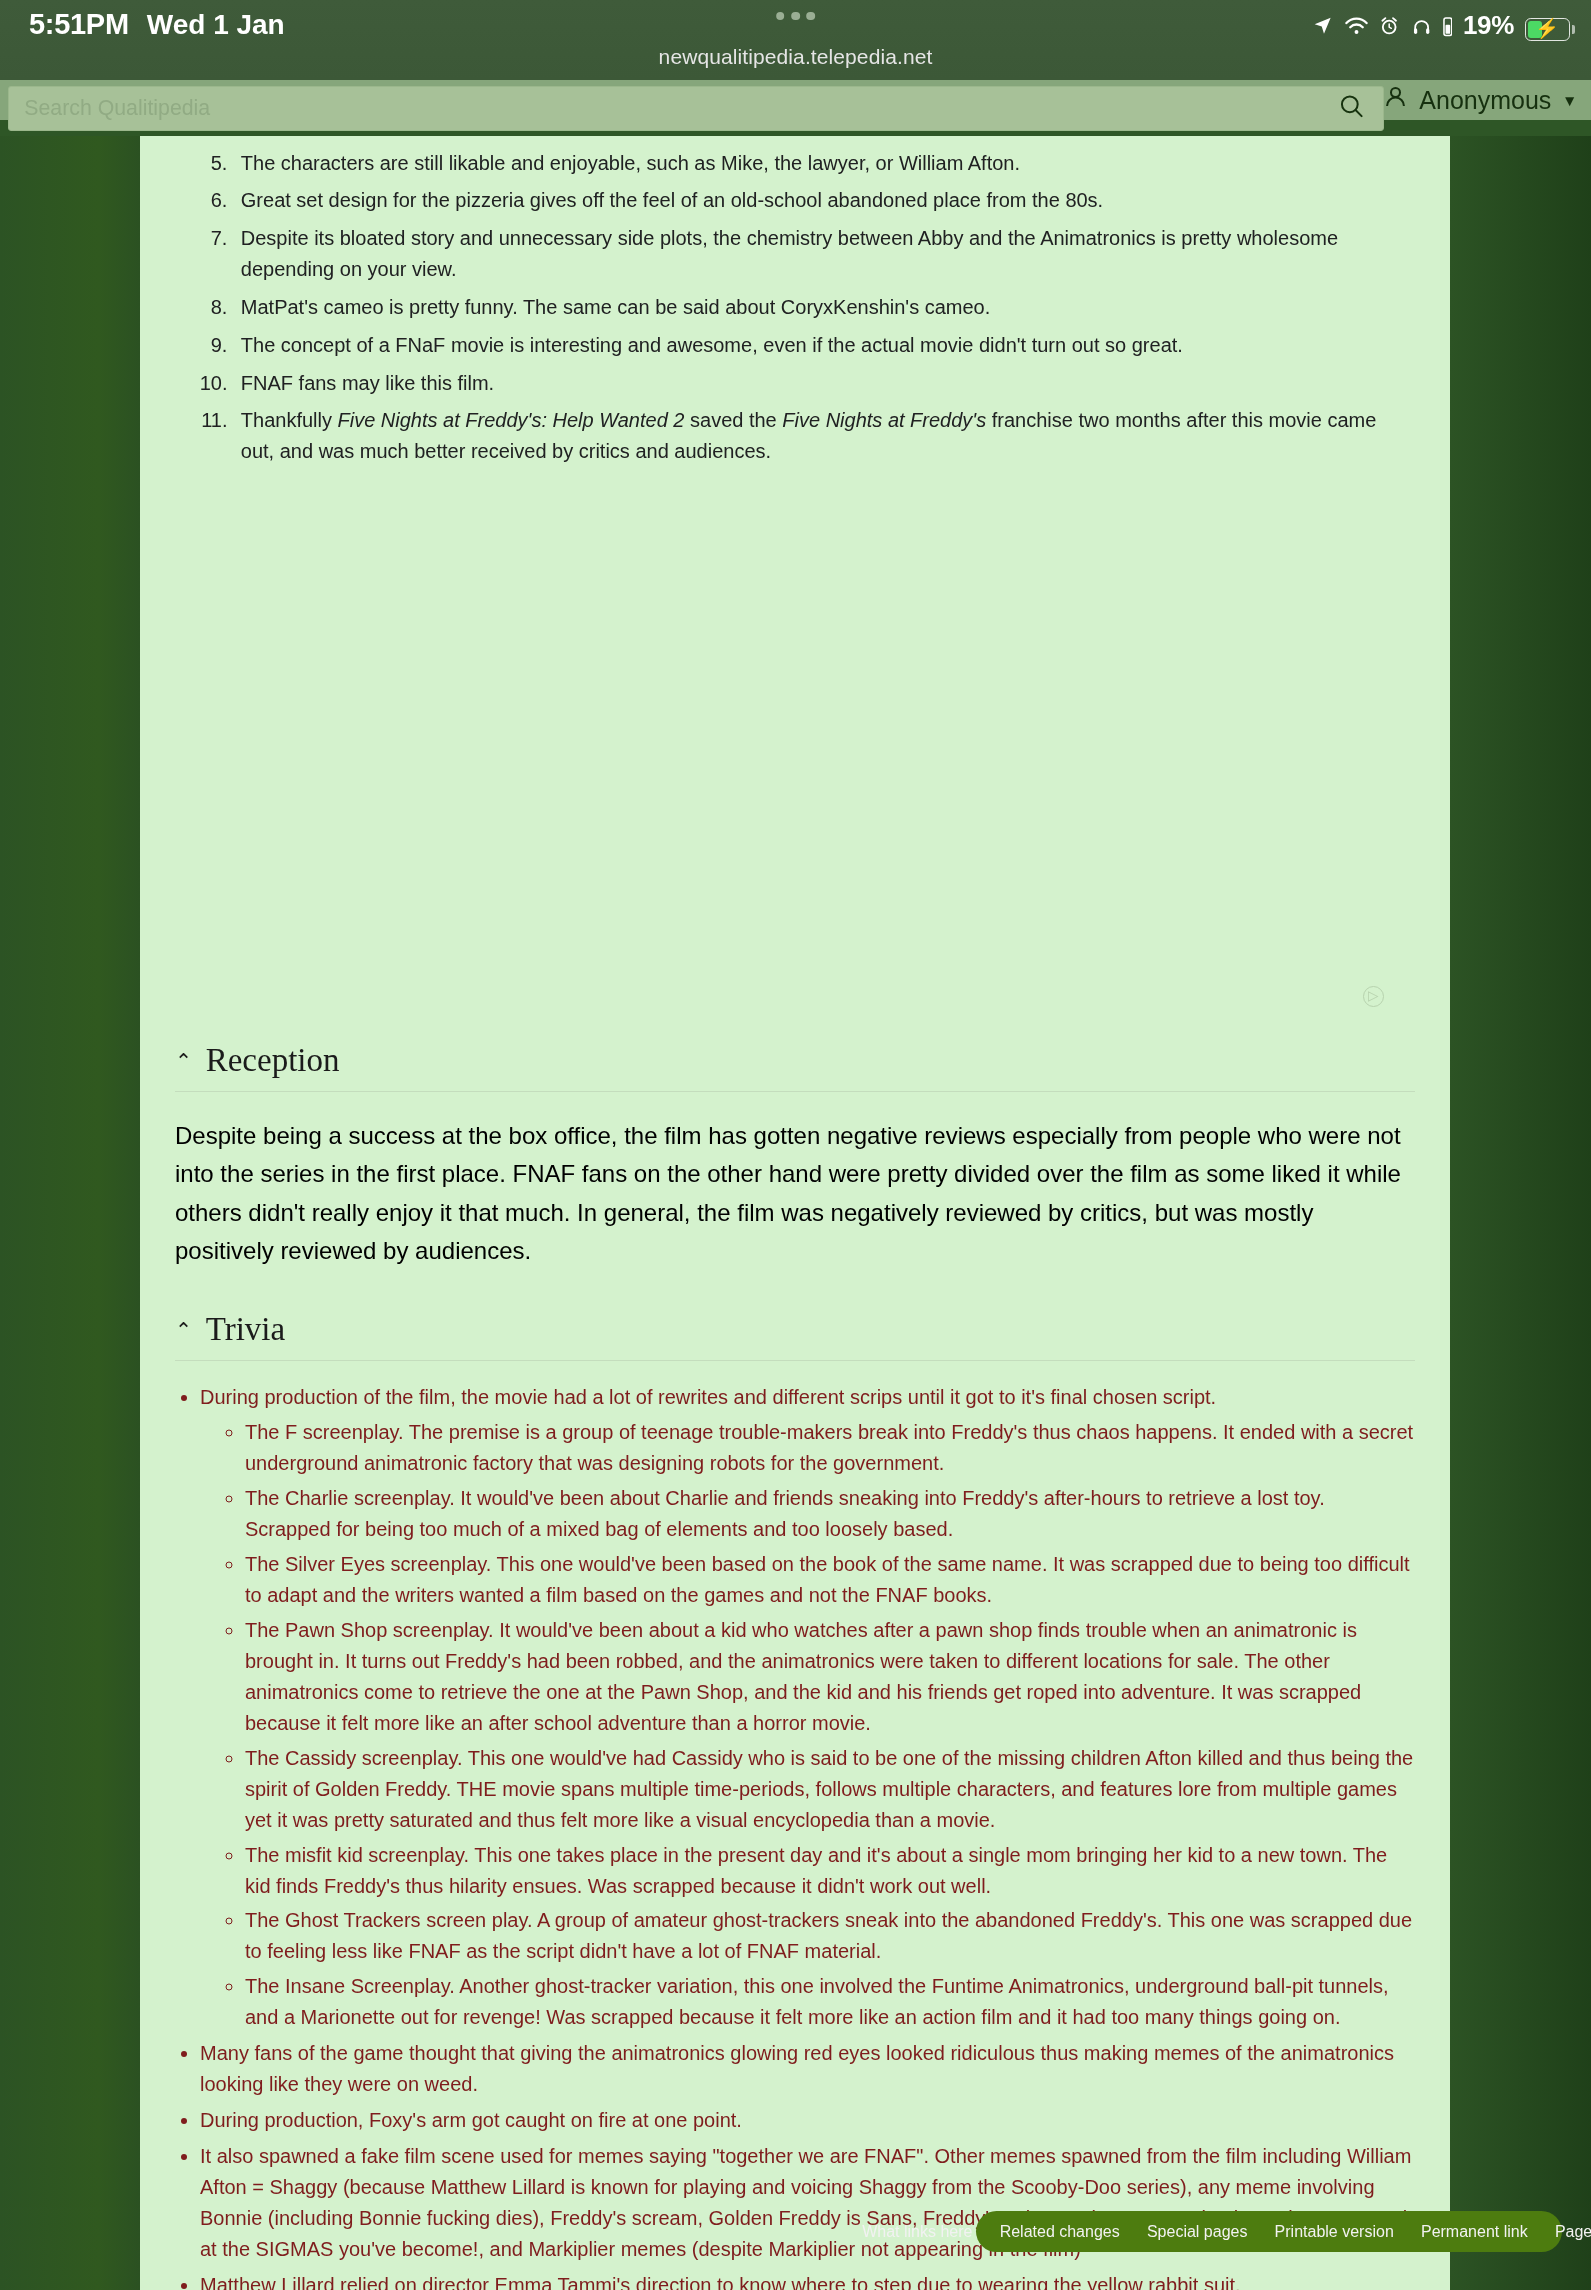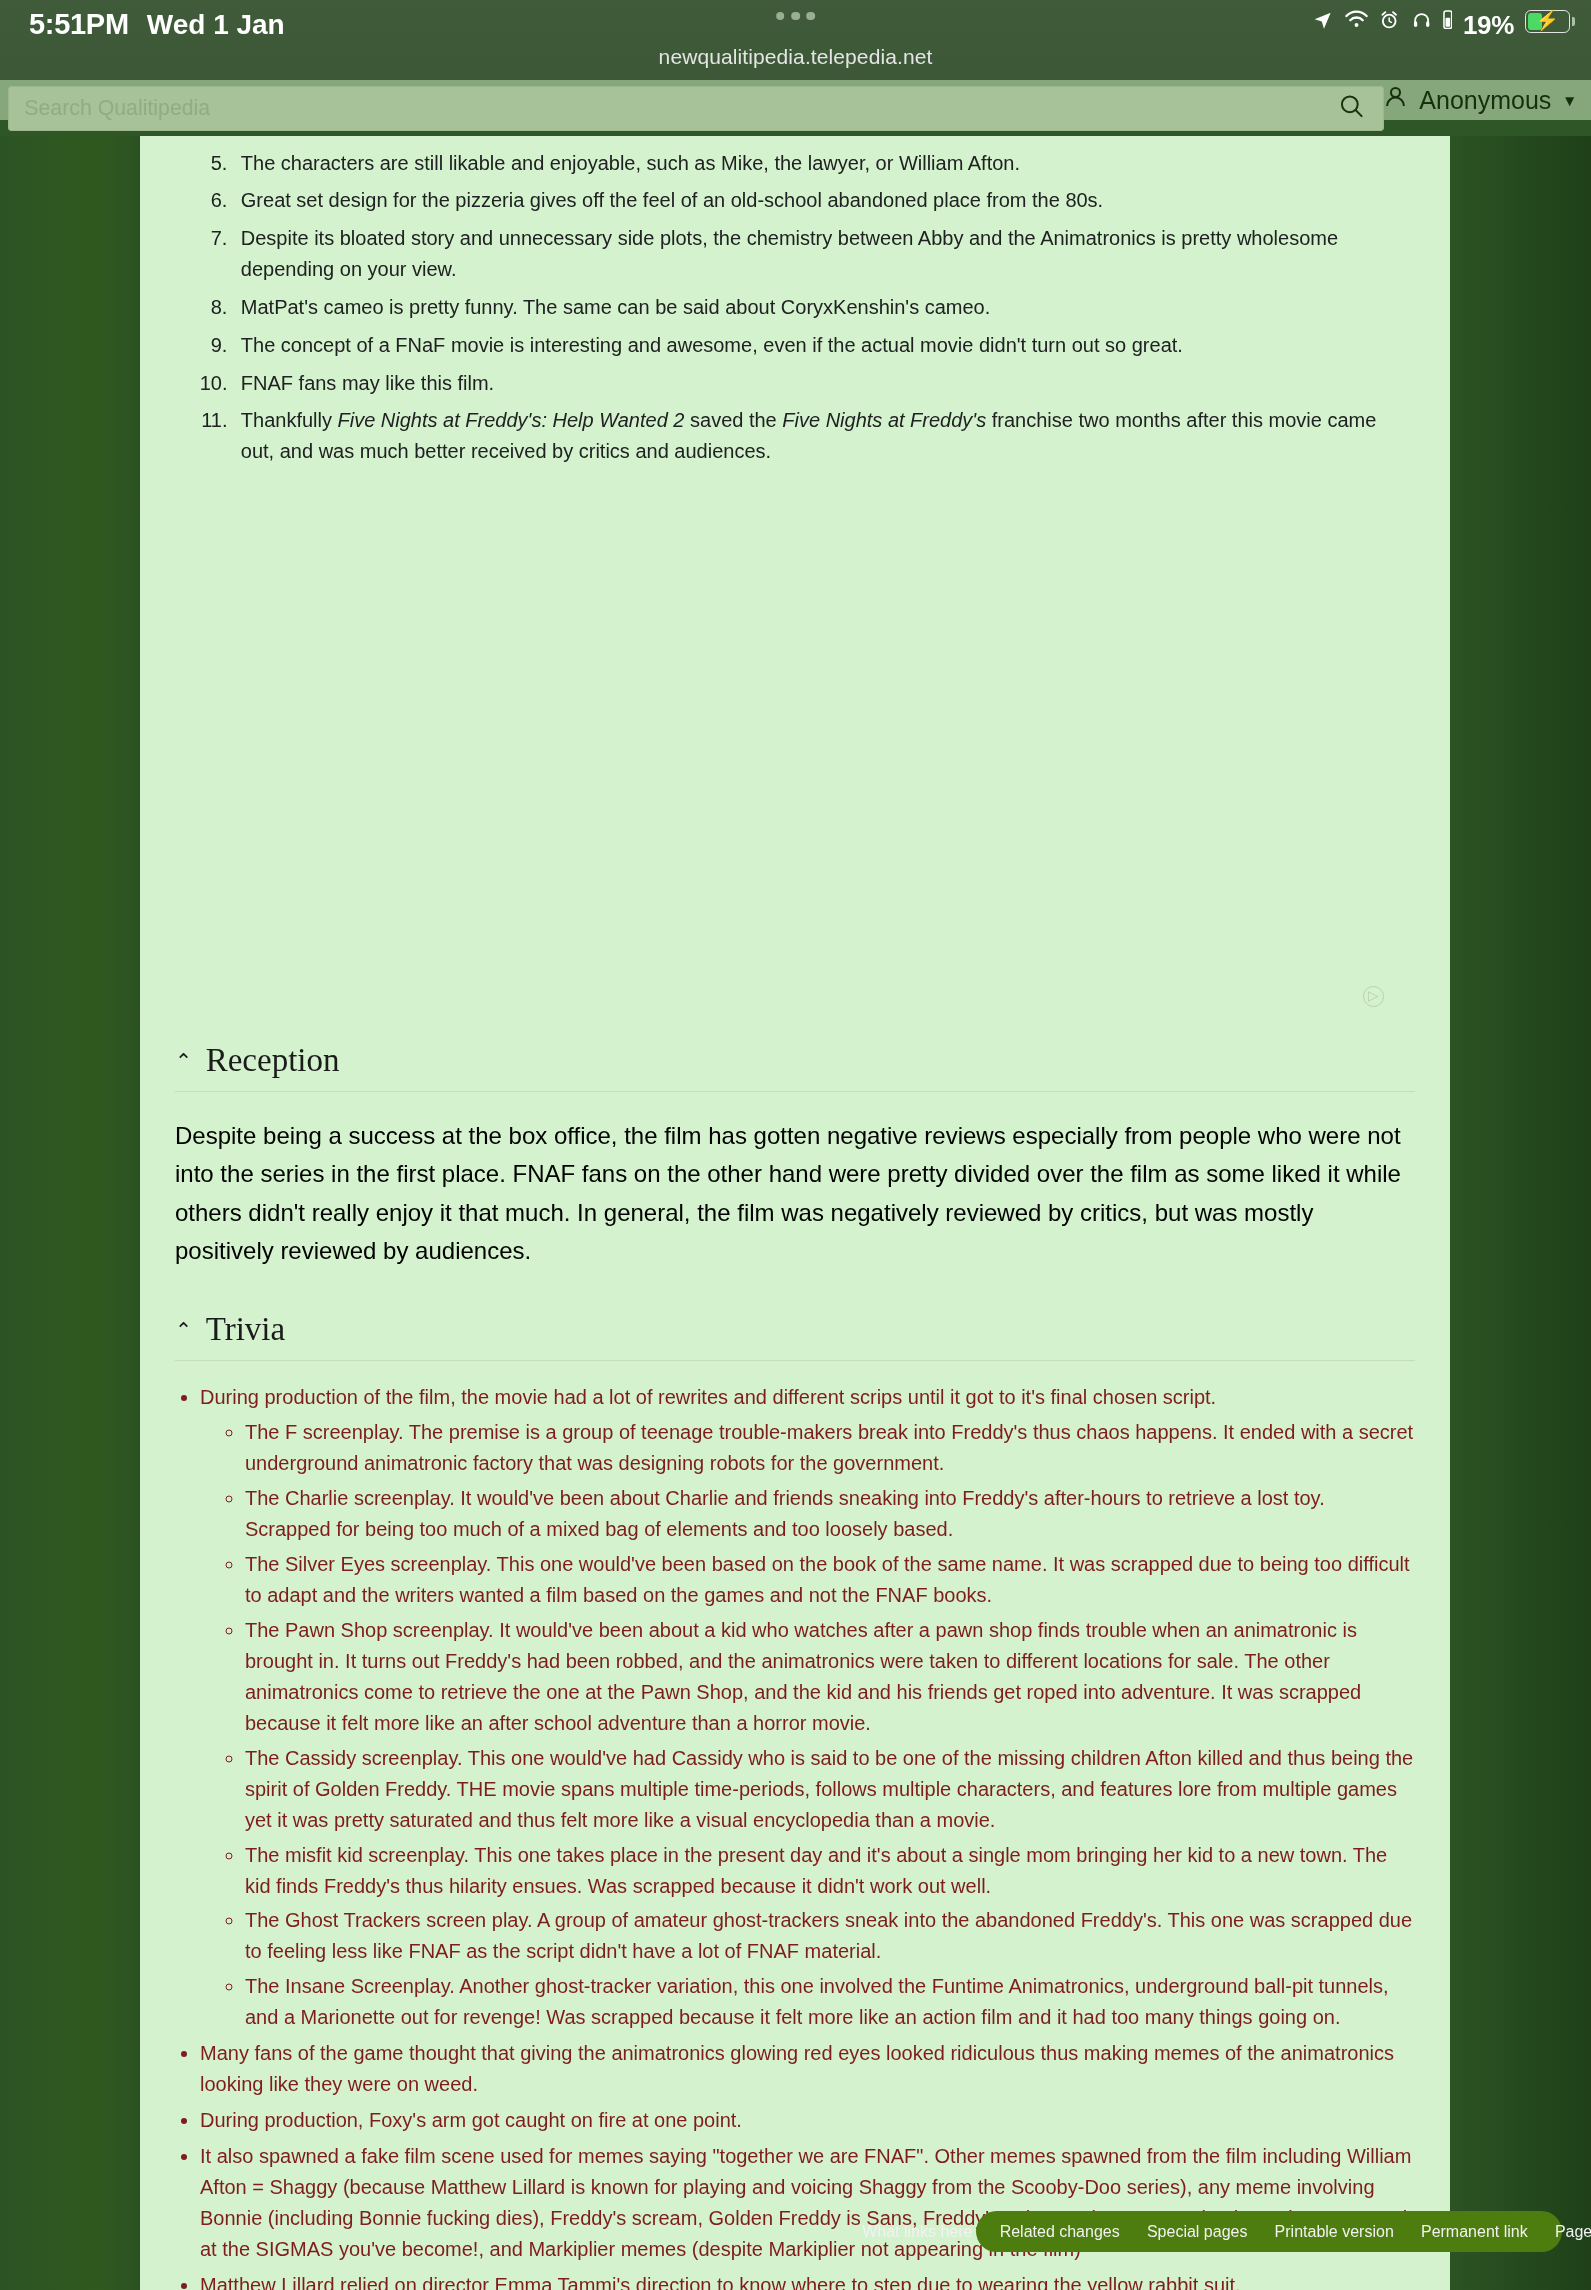--- a/index.html
+++ b/index.html
@@ -13,21 +13,21 @@
   .status-bar {
     position:absolute; top:0; left:0; width:1591px; height:80px;
     background: linear-gradient(180deg,#3f5b3a 0%, #3c5837 100%);
     color:#fff; display:flex; align-items:center;
   }
   .sb-left { position:absolute; left:29px; top:7.8px; display:flex; align-items:baseline; gap:18px; }
   .sb-time { font-size:29px; font-weight:600; letter-spacing:-0.3px; }
   .sb-date { font-size:28px; font-weight:600; }
   .sb-dots { position:absolute; left:50%; top:11.6px; transform:translateX(-50%); display:flex; gap:6.8px; }
   .sb-dots i { width:8.7px; height:8.7px; border-radius:50%; background:#9aae94; display:block; }
-  .sb-right { position:absolute; right:21.3px; top:9.7px; display:flex; align-items:flex-start; gap:10.7px; }
+  .sb-right { position:absolute; right:21.3px; top:9.7px; display:flex; align-items:flex-end; gap:10.7px; }
   .sb-right .ic { display:block; }
   .sb-pct { font-size:26px; font-weight:600; letter-spacing:-0.3px; }
   .batt { width:45px; height:23px; border:1.9px solid rgba(255,255,255,.85); border-radius:5.8px; position:relative; }
   .batt::after { content:""; position:absolute; right:-5.8px; top:6.8px; width:2.9px; height:8.7px;
                  background:rgba(255,255,255,.6); border-radius:0 1.9px 1.9px 0; }
   .batt .fill { position:absolute; left:1.9px; top:1.9px; bottom:1.9px; width:14.6px; background:#4cd964; border-radius:2.9px; }
   .batt .bolt { position:absolute; left:50%; top:50%; transform:translate(-50%,-50%); font-size:19.4px; color:#fff; line-height:1; }
 
   
   .url-row {

